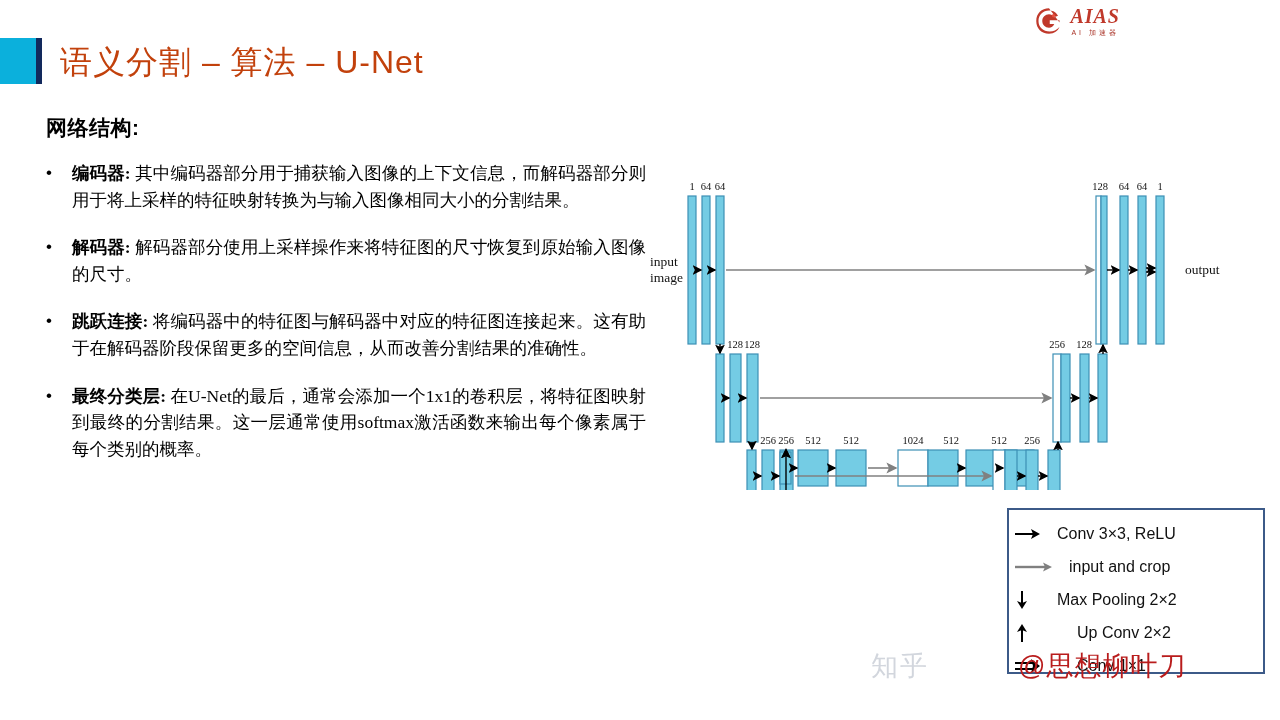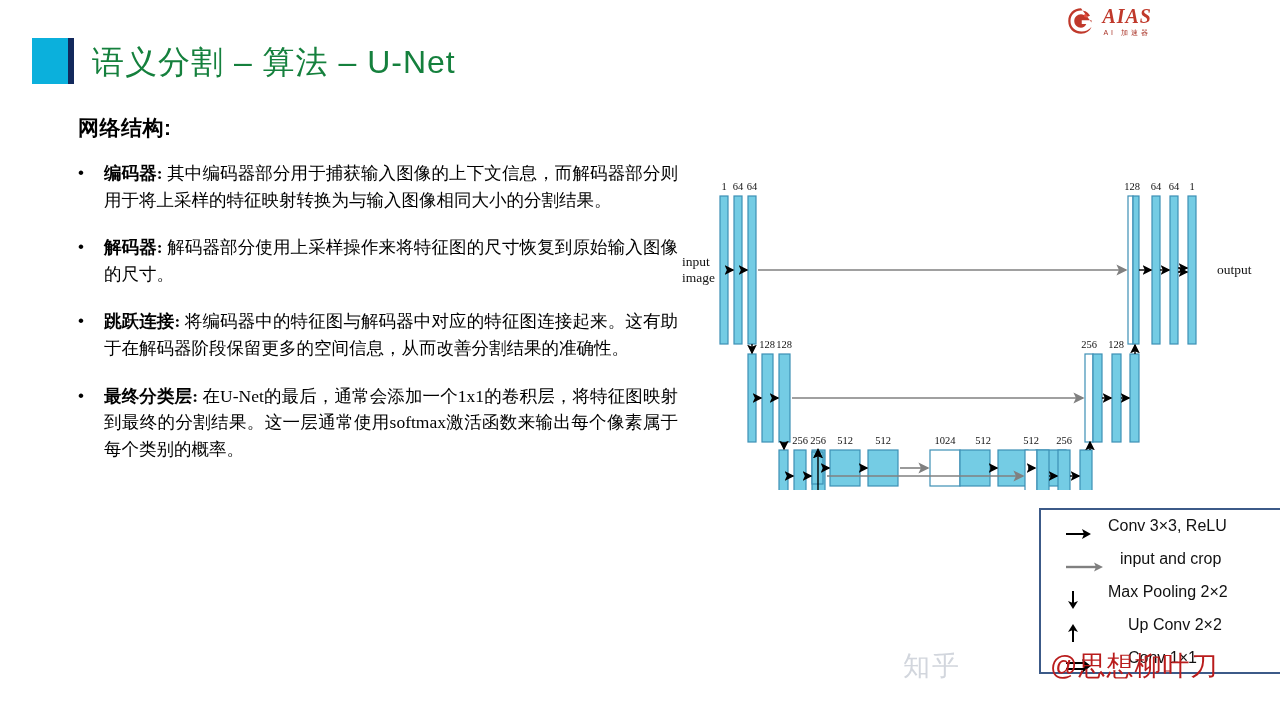--- a/index.html
+++ b/index.html
@@ -2,34 +2,34 @@
 <html><head>
 <meta charset="utf-8">
 <style>
   * { box-sizing: border-box; margin: 0; padding: 0; }
   html, body {
     width: 1280px; height: 720px;
     background: #ffffff;
     font-family: "Liberation Sans", "DejaVu Sans", sans-serif;
     overflow: hidden;
   }
-  #slide { position: relative; width: 1136px; height: 720px; background: #fff; margin-left: 32px; }
+  #slide { position: relative; width: 1136px; height: 720px; background: #fff; }
 
   
   .logo { position: absolute; top: 6px; right: 16px; display: flex; align-items: center; gap: 6px; }
   .logo-mark { width: 30px; height: 30px; }
   .logo-text { display: flex; flex-direction: column; align-items: center; line-height: 1; }
   .logo-word { font-family: "Liberation Serif", serif; font-style: italic; font-weight: bold;
                font-size: 20px; color: #c0392b; letter-spacing: 1px; }
   .logo-sub { font-size: 7px; color: #a93226; letter-spacing: 3px; margin-top: 3px; }
 
   
   .title-accent { position: absolute; left: 0; top: 38px; width: 36px; height: 46px; background: #0BB0DC; }
   .title-accent-edge { position: absolute; left: 36px; top: 38px; width: 6px; height: 46px; background: #12295C; }
-  .slide-title { position: absolute; left: 60px; top: 41px; font-size: 32px; color: #15803d; font-weight: 400;
+  .slide-title { position: absolute; left: 60px; top: 41px; font-size: 32px; color: #c2410c; font-weight: 400;
                  letter-spacing: 1px; white-space: nowrap; }
 
   
   .content { position: absolute; left: 46px; top: 114px; width: 600px; color: #000; }
   .section-head { font-size: 21px; font-weight: bold; letter-spacing: .5px; }
   .bullets { margin-top: 18px; }
   .bullet { display: flex; margin-bottom: 21px; }
   .bullet-dot { flex: 0 0 26px; font-size: 17px; line-height: 1.52; color: #000; }
   .bullet-body { flex: 1; font-size: 17.5px; line-height: 1.52; text-align: justify; font-family: Liberation Serif, serif; }
   .bullet-body b { font-weight: bold; }
@@ -37,21 +37,21 @@
   .loss-head { font-size: 20px; font-weight: bold; }
   .loss-text { font-size: 19px; margin-top: 2px; line-height: 1.45; }
 
   
   .unet { position: absolute; left: 648px; top: 172px; width: 620px; height: 318px; }
   .unet svg { display: block; }
 
   
   .legend { position: absolute; left: 1007px; top: 508px; width: 258px; height: 166px;
             border: 2px solid #3C5A88; background: #fff; padding: 7px 0 0 0; }
-  .legend-row { display: flex; height: 33px; padding-left: 25px; }
+  .legend-row { display: flex; align-items: center; height: 33px; padding-left: 6px; }
   .legend-ico { flex: 0 0 42px; display: flex; align-items: center; }
   .legend-label { font-size: 16px; color: #111; white-space: nowrap; }
   .legend-row.indent .legend-label { padding-left: 12px; }
   .legend-row.indent2 .legend-label { padding-left: 20px; }
 
   
   .wm-zhihu { position: absolute; left: 871px; top: 648px; font-size: 27px; color: #d2d6dd;
               letter-spacing: 2px; white-space: nowrap; }
   .wm-user { position: absolute; left: 1018px; top: 648px; font-size: 27px; color: #b91c1c;
              letter-spacing: 1px; white-space: nowrap; }

